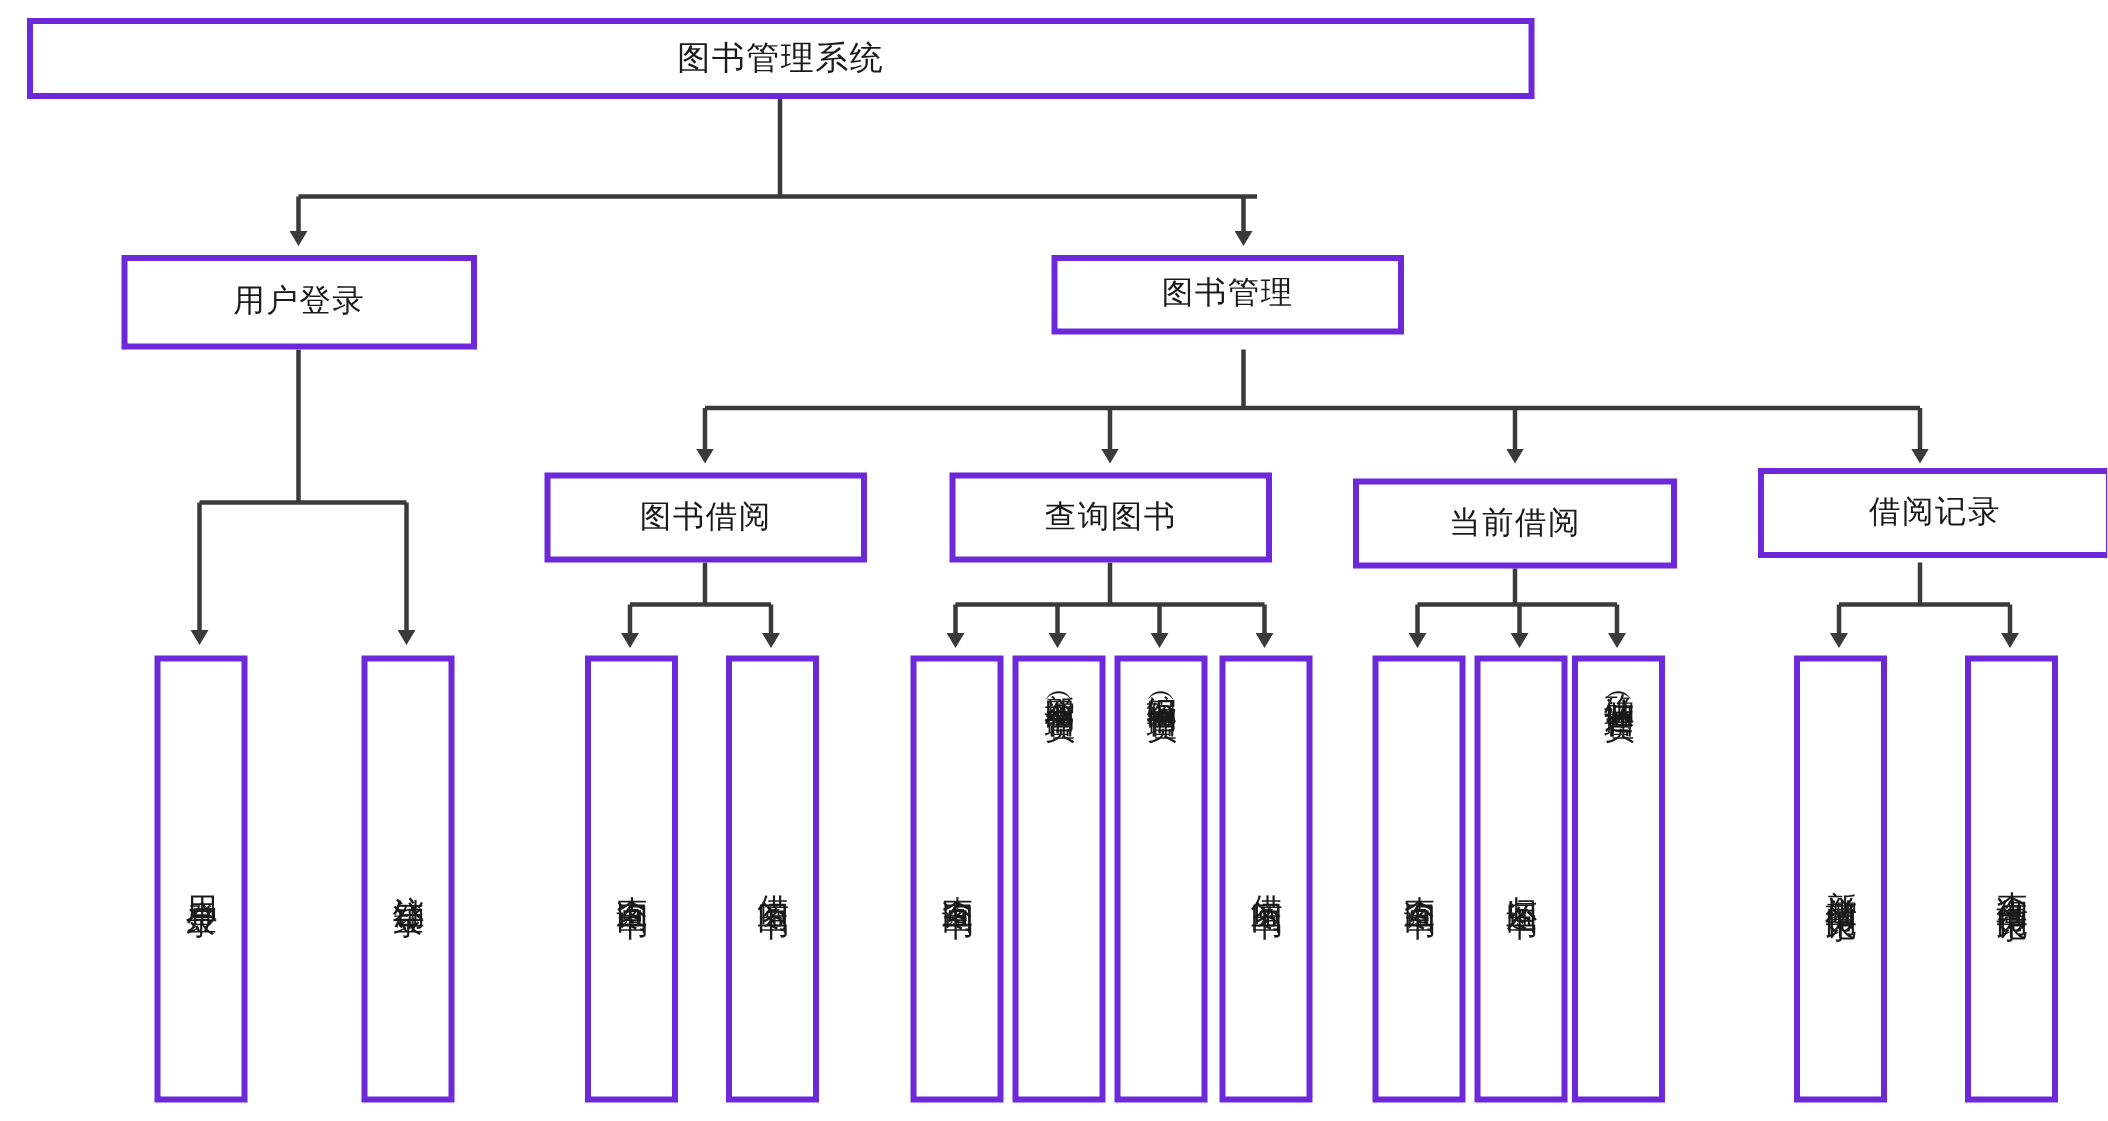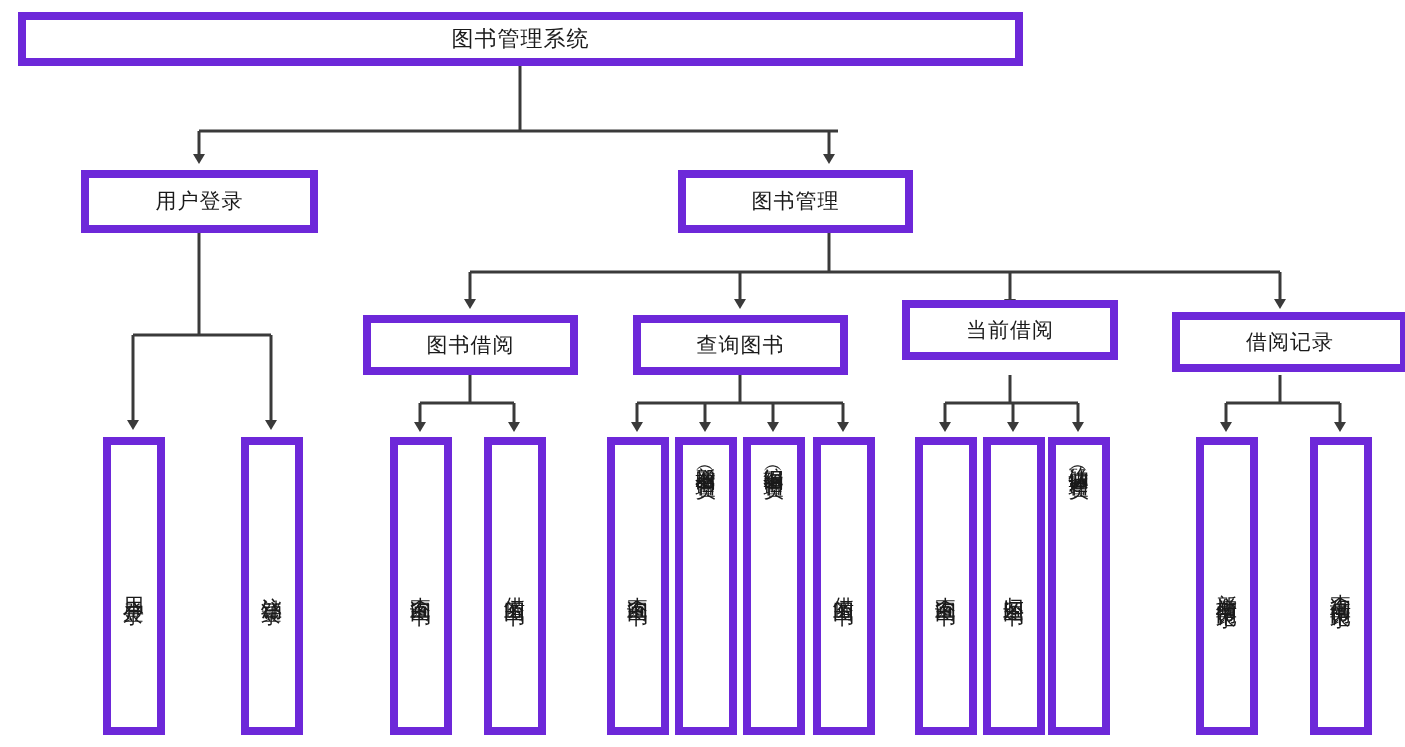--- a/index.html
+++ b/index.html
@@ -21,21 +21,21 @@
     position: absolute;
     left: 0;
     top: 0;
     width: 1405px;
     height: 747px;
     pointer-events: none;
   }
   .node {
     position: absolute;
     box-sizing: border-box;
-    border: 8px solid #6d28d9;
+    border: 4px solid #6d28d9;
     background: #ffffff;
     display: flex;
     align-items: center;
     justify-content: center;
     color: #1a1a1a;
   }
   .node .label {
     display: block;
     text-align: center;
     line-height: 1.18;
@@ -135,31 +135,31 @@
     </g>
   </svg>
 
   <div class="node h root" style="left:18px; top:12px; width:1005px; height:54px;">
     <span class="label">图书管理系统</span>
   </div>
 
   <div class="node h" style="left:81px; top:170px; width:237px; height:63px;">
     <span class="label">用户登录</span>
   </div>
-  <div class="node h" style="left:678px; top:170px; width:235px; height:63px;">
+  <div class="node h" style="left:701px; top:170px; width:235px; height:53px;">
     <span class="label">图书管理</span>
   </div>
 
   <div class="node h" style="left:363px; top:315px; width:215px; height:60px;">
     <span class="label">图书借阅</span>
   </div>
   <div class="node h" style="left:633px; top:315px; width:215px; height:60px;">
     <span class="label">查询图书</span>
   </div>
-  <div class="node h" style="left:902px; top:300px; width:216px; height:60px;">
+  <div class="node h" style="left:902px; top:319px; width:216px; height:60px;">
     <span class="label">当前借阅</span>
   </div>
   <div class="node h" style="left:1172px; top:312px; width:236px; height:60px;">
     <span class="label">借阅记录</span>
   </div>
 
   <div class="node v mid" style="left:103px; top:437px; width:62px; height:298px;">
     <span class="label">用户登录</span>
   </div>
   <div class="node v mid" style="left:241px; top:437px; width:62px; height:298px;">

